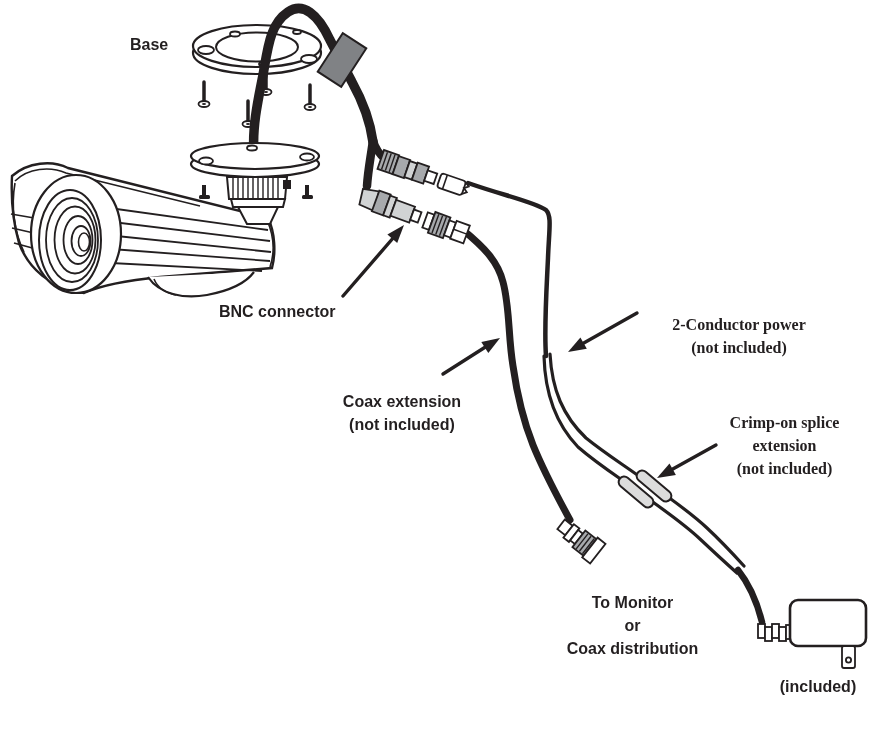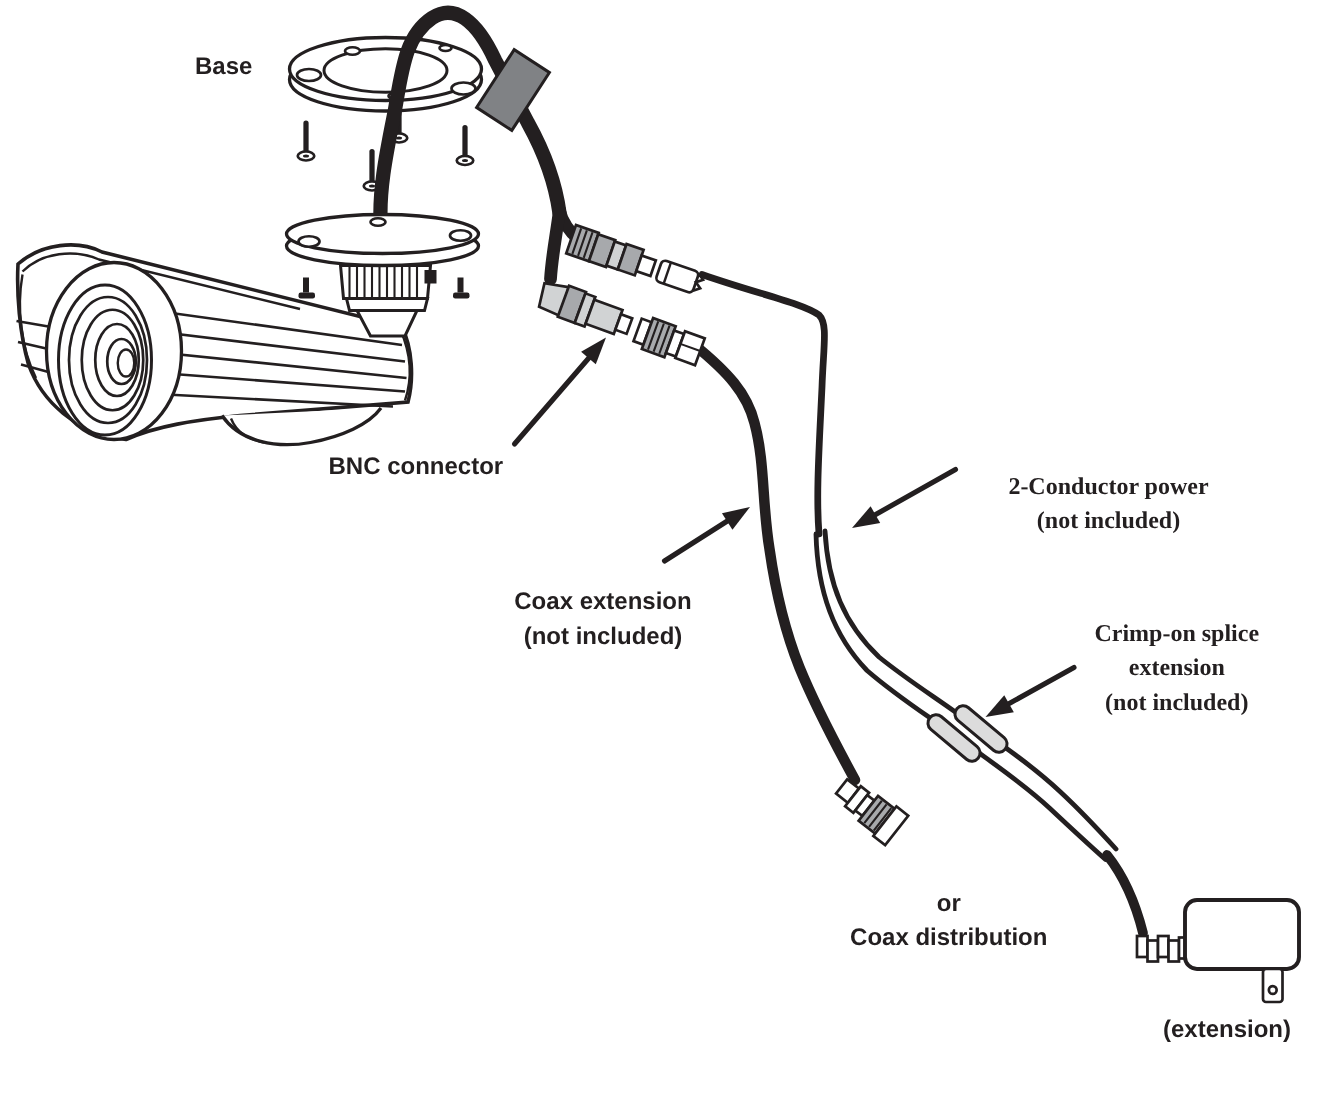--- a/index.html
+++ b/index.html
@@ -263,21 +263,22 @@
     <div>(not included)</div>
   </div>
 
   <div class="lbl center" style="left:692px;top:411px;width:185px;font-family:Liberation Serif, serif;">
     <div>Crimp-on splice</div>
     <div>extension</div>
     <div>(not included)</div>
   </div>
 
   <div class="lbl center" style="left:535px;top:591px;width:195px;">
+    <div>To Monitor</div>
     <div>or</div>
     <div>Coax distribution</div>
   </div>
 
   <div class="lbl center" style="left:744px;top:675px;width:148px;">
-    <div>(extension)</div>
+    <div>(included)</div>
   </div>
 
 </div>
 
 </body></html>

